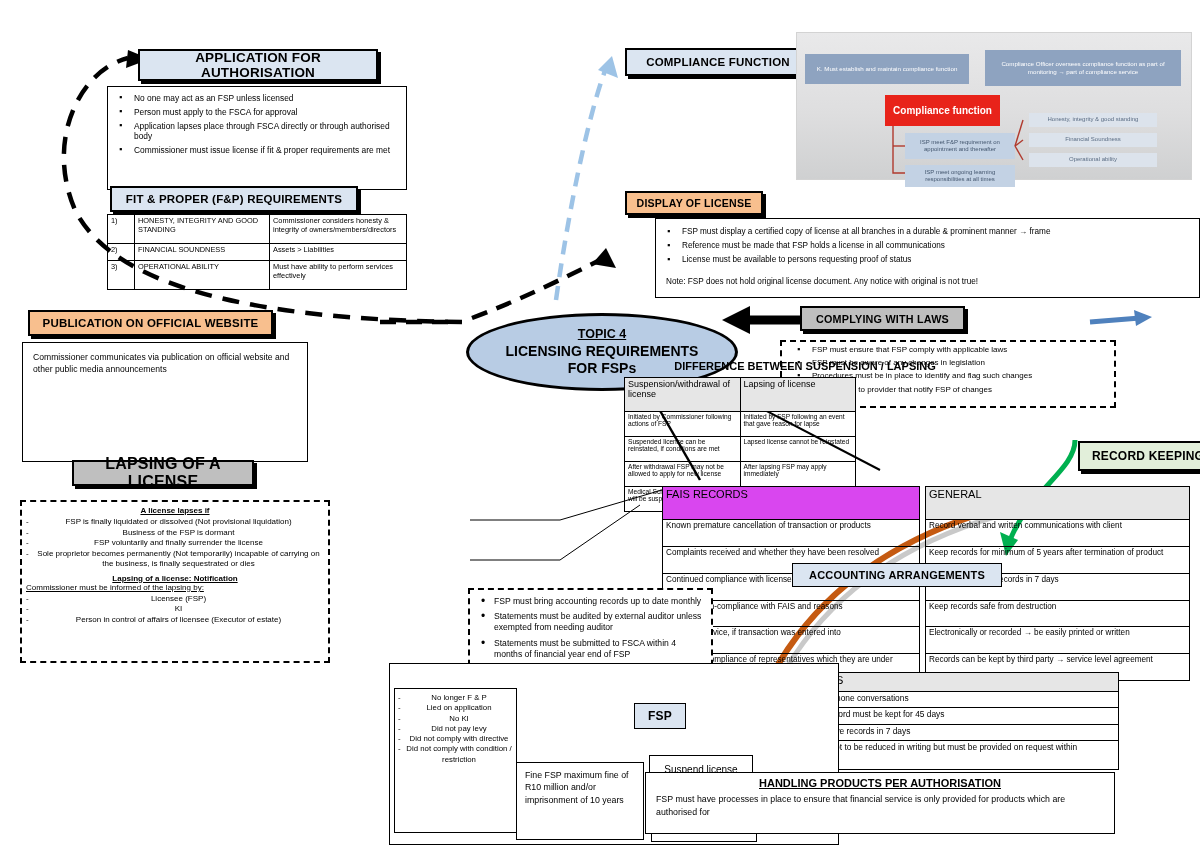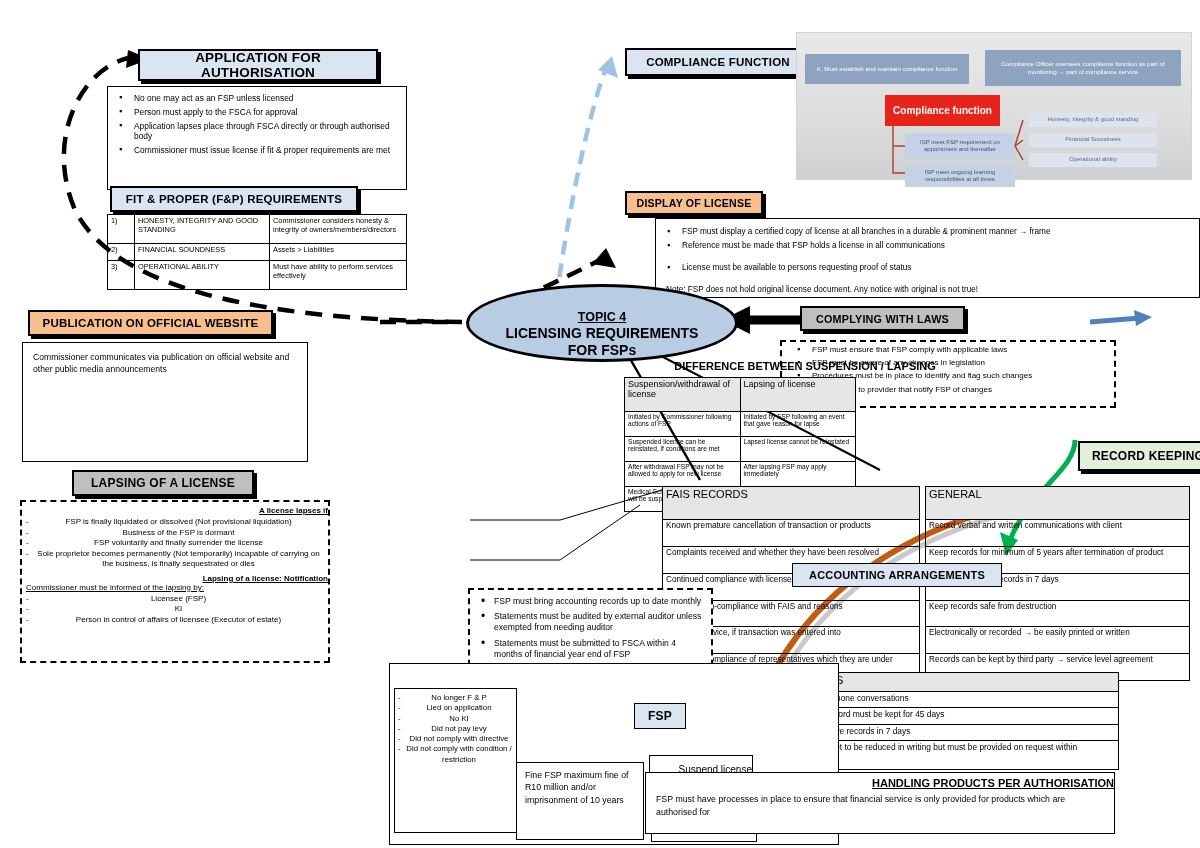--- a/index.html
+++ b/index.html
@@ -28,21 +28,21 @@
   ul.dot li{position:relative;margin-bottom:4px;line-height:1.3;}
   ul.dot li:before{content:"\2022";position:absolute;left:-13px;top:-2px;font-size:12px;}
   ul.dash{margin:0;padding:2px 4px;list-style:none;}
   ul.dash li{position:relative;padding-left:7px;line-height:1.32;text-align:center;}
   ul.dash li:before{content:"-";position:absolute;left:0;top:0;}
 
   table.grid{border-collapse:collapse;width:100%;}
   table.grid td,table.grid th{border:1px solid #000;padding:1px 3px;vertical-align:top;
        text-align:left;font-weight:normal;}
   .u{text-decoration:underline;}
-  .ctr{text-align:right;}
+  .ctr{text-align:center;}
   .bold{font-weight:bold;}
   svg.layer{position:absolute;left:0;top:0;pointer-events:none;}
   .imgbox{background:linear-gradient(180deg,#e9e9ea 0%,#dededf 55%,#cfd0d1 100%);
           border:1px solid #d3d3d3;}
   .icell{background:#8ea3c0;color:#fff;font-size:6.2px;text-align:center;
          display:flex;align-items:center;justify-content:center;line-height:1.25;padding:2px;}
   .icell2{background:#dce3ec;color:#5b6d84;font-size:6px;text-align:center;
          display:flex;align-items:center;justify-content:center;line-height:1.2;padding:1px;}
   .icellb{background:#c3d2e4;color:#43566e;font-size:6px;text-align:center;
          display:flex;align-items:center;justify-content:center;line-height:1.25;padding:2px;}
@@ -138,21 +138,21 @@
     </table>
 </div>
 
 <div class="abs hdr hdr-orange" style="left:28px;top:310px;width:245px;height:26px;font-size:11.5px;">
   <span>PUBLICATION ON OFFICIAL WEBSITE</span>
 </div>
 <div class="abs panel" style="left:22px;top:342px;width:286px;height:120px;">
   <div style="font-size:8.6px;padding:8px 10px;line-height:1.45;">Commissioner communicates via publication on official website and other public media announcements</div>
 </div>
 
-<div class="abs hdr hdr-grey" style="left:72px;top:470px;width:182px;height:26px;font-size:12px;text-align:right;">
+<div class="abs hdr hdr-grey" style="left:72px;top:460px;width:182px;height:26px;font-size:16px;">
   <span>LAPSING OF A LICENSE</span>
 </div>
 <div class="abs panel-dash" style="left:20px;top:500px;width:310px;height:163px;">
   <div class="ctr u bold" style="font-size:8px;margin-top:4px;">A license lapses if</div>
   <ul class="dash" style="font-size:8px;">
     <li>FSP is finally liquidated or dissolved (Not provisional liquidation)</li>
     <li>Business of the FSP is dormant</li>
     <li>FSP voluntarily and finally surrender the license</li>
     <li>Sole proprietor becomes permanently (Not temporarily) incapable of carrying on the business, is finally sequestrated or dies</li>
   </ul>
@@ -203,26 +203,26 @@
   </svg>
 </div>
 
 <div class="abs hdr hdr-orange" style="left:625px;top:191px;width:138px;height:24px;font-size:10.6px;text-align:center;">
   <span>DISPLAY OF LICENSE</span>
 </div>
 <div class="abs panel" style="left:655px;top:218px;width:545px;height:80px;overflow:hidden;">
   <ul class="bul" style="font-size:8.2px;padding-top:8px;">
     <li>FSP must display a certified copy of license at all branches in a durable &amp; prominent manner → frame</li>
     <li>Reference must be made that FSP holds a license in all communications</li>
-    <li style="margin-top:12px;">License must be available to persons requesting proof of status</li>
+    <li style="margin-top:4px;">License must be available to persons requesting proof of status</li>
   </ul>
   <div style="font-size:8.2px;padding:2px 10px;">Note: FSP does not hold original license document. Any notice with original is not true!</div>
 </div>
 
-<div class="abs oval" style="left:466px;top:284px;width:272px;height:78px;font-size:14px;line-height:1.22;justify-content:flex-end;">
+<div class="abs oval" style="left:466px;top:313px;width:272px;height:78px;font-size:14px;line-height:1.22;">
   <span class="u" style="font-size:12.5px;">TOPIC 4</span>
   <span>LICENSING REQUIREMENTS</span>
   <span>FOR FSPs</span>
 </div>
 
 <div class="abs hdr hdr-grey" style="left:800px;top:306px;width:165px;height:25px;font-size:10.8px;">
   <span>COMPLYING WITH LAWS</span>
 </div>
 <div class="abs panel-dash" style="left:780px;top:340px;width:336px;height:68px;">
   <ul class="bul" style="font-size:8px;padding-left:30px;padding-top:3px;">
@@ -264,21 +264,21 @@
 </div>
 
 <div class="abs hdr hdr-green" style="left:1078px;top:441px;width:140px;height:30px;font-size:12px;">
   <span>RECORD KEEPING</span>
 </div>
 
 <div class="abs" style="left:662px;top:486px;width:258px;height:195px;">
   <table class="grid" style="font-size:8.2px;height:100%;">
     <tbody>
         <tr>
-      <th class="ctr" style="background:#e5e5e5;font-size:11px;">FAIS RECORDS</th>
+      <th class="ctr" style="background:#d946ef;font-size:11px;">FAIS RECORDS</th>
     </tr>
     <tr>
       <td>Known premature cancellation of transaction or products</td>
         </tr>
     <tr>
       <td>Complaints received and whether they have been resolved</td>
         </tr>
     <tr>
       <td>Continued compliance with license requirements</td>
         </tr>

